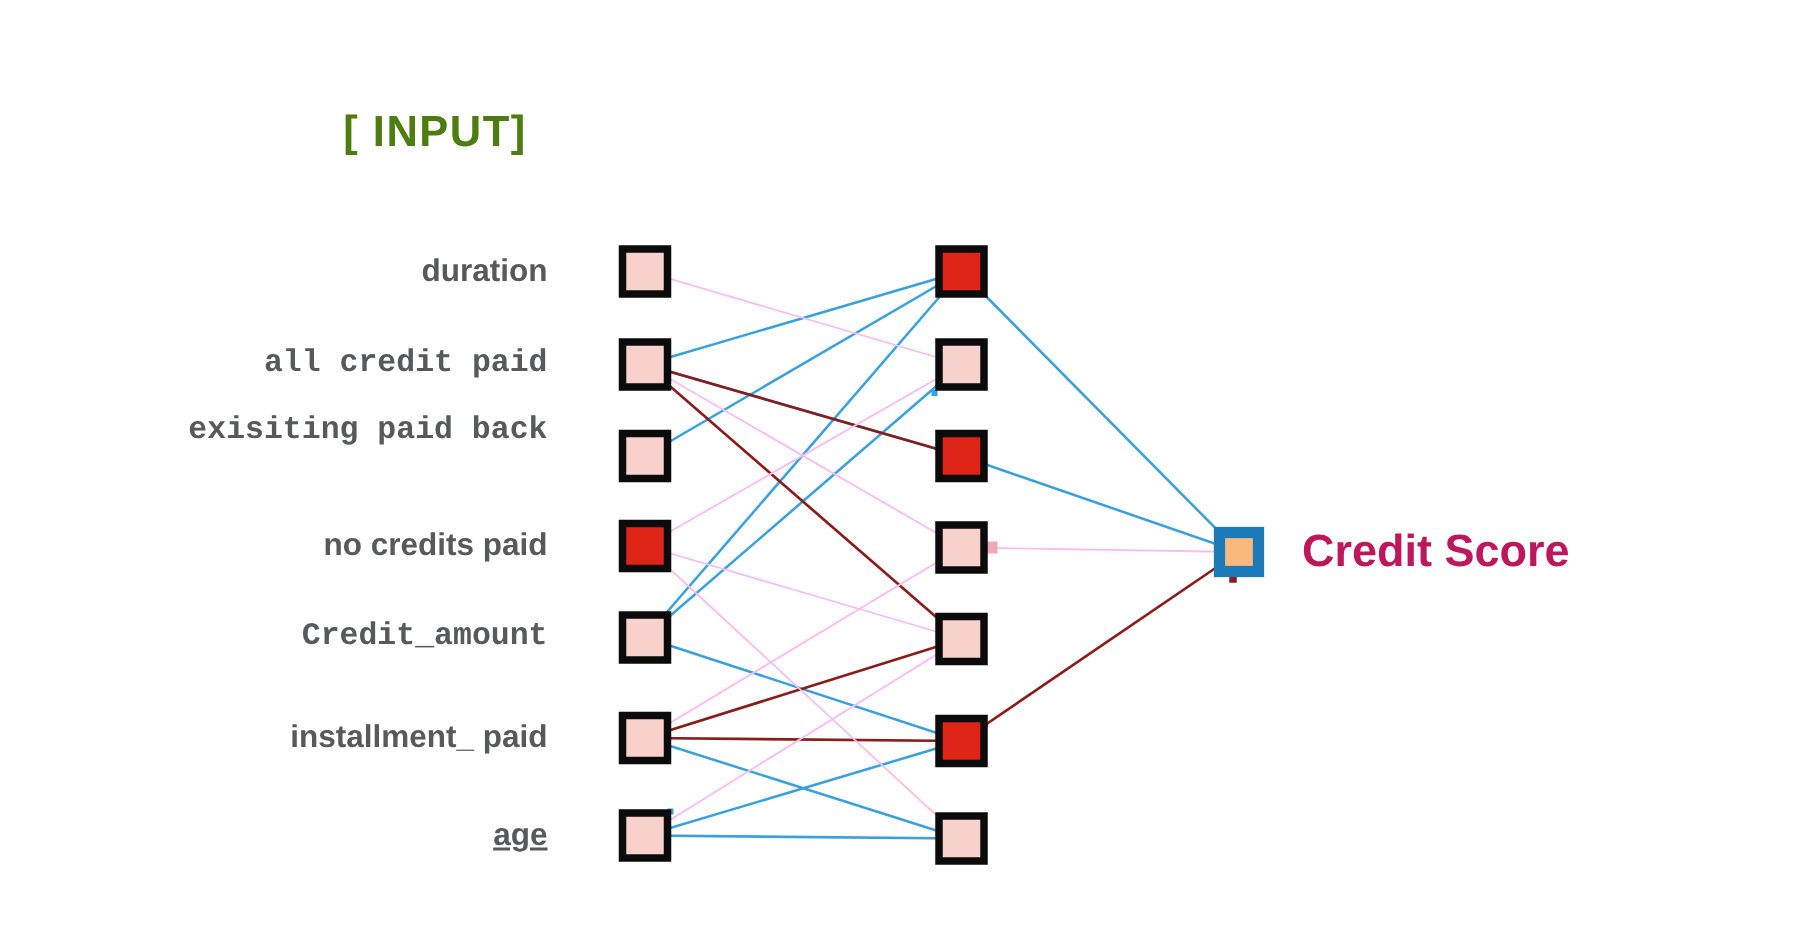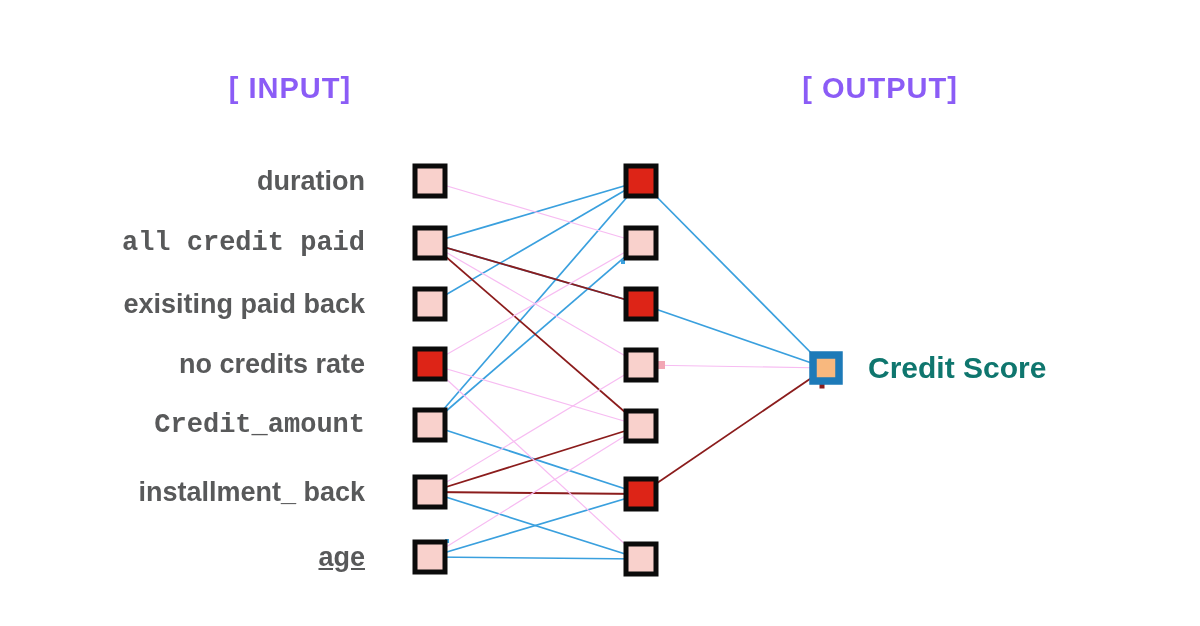--- a/index.html
+++ b/index.html
@@ -10,49 +10,48 @@
     overflow:hidden;
     font-family:"Liberation Sans", sans-serif;
   }
   .hdr{
     position:absolute;
     width:300px;
     text-align:center;
     font-size:29px;
     font-weight:bold;
     letter-spacing:1px;
-    color:#8b5cf6;
+    color:#4d7c0f;
   }
   .row-label{
     position:absolute;
     width:330px;
     text-align:right;
-    font-size:27px;
+    font-size:21px;
     font-weight:bold;
     color:#58595a;
     line-height:36px;
     height:36px;
     white-space:nowrap;
   }
   .out-label{
     position:absolute;
     font-size:30px;
     font-weight:bold;
-    color:#0f766e;
+    color:#be185d;
     line-height:36px;
     white-space:nowrap;
   }
   svg{position:absolute;left:0;top:0;}
 </style>
 </head>
 <body>
 
 <div id="stage">
   <div class="hdr" style="left:140px;top:72px">[ INPUT]</div>
-  <div class="hdr" style="left:730px;top:72px">[ OUTPUT]</div>
 
   <svg width="1200" height="626">
       <line x1="430" y1="243" x2="641" y2="181" stroke="#3aa0de" stroke-width="1.7"></line>
       <line x1="430" y1="304" x2="641" y2="181" stroke="#3aa0de" stroke-width="1.7"></line>
       <line x1="430" y1="425" x2="641" y2="181" stroke="#3aa0de" stroke-width="1.7"></line>
       <line x1="430" y1="425" x2="641" y2="243" stroke="#3aa0de" stroke-width="1.7"></line>
       <line x1="430" y1="243" x2="641" y2="304" stroke="#3aa0de" stroke-width="1.7"></line>
       <line x1="430" y1="425" x2="641" y2="494" stroke="#3aa0de" stroke-width="1.7"></line>
       <line x1="430" y1="557" x2="641" y2="494" stroke="#3aa0de" stroke-width="1.7"></line>
       <line x1="430" y1="492" x2="641" y2="559" stroke="#3aa0de" stroke-width="1.7"></line>
@@ -90,21 +89,21 @@
       <rect x="626" y="350" width="30" height="30" fill="#f9d1cc" stroke="#0b0b0b" stroke-width="5"></rect>
       <rect x="626" y="411" width="30" height="30" fill="#f9d1cc" stroke="#0b0b0b" stroke-width="5"></rect>
       <rect x="626" y="479" width="30" height="30" fill="#dd2417" stroke="#0b0b0b" stroke-width="5"></rect>
       <rect x="626" y="544" width="30" height="30" fill="#f9d1cc" stroke="#0b0b0b" stroke-width="5"></rect>
       <rect x="813" y="355" width="26" height="26" fill="#f8b87e" stroke="#1d7ab8" stroke-width="7.5"></rect>
     </svg>
 
   <div id="labels">
       <div class="row-label" style="left: 35px; top: 163px;">duration</div>
       <div class="row-label" style="left: 35px; top: 225px; font-family: Liberation Mono, monospace;">all credit paid</div>
-      <div class="row-label" style="left: 35px; top: 286px;">exisiting paid back</div>
-      <div class="row-label" style="left: 35px; top: 346px;">no credits rate</div>
+      <div class="row-label" style="left: 35px; top: 270px; font-family: Liberation Mono, monospace;">exisiting paid back</div>
+      <div class="row-label" style="left: 35px; top: 346px;">no credits paid</div>
       <div class="row-label" style="left: 35px; top: 407px; font-family: Liberation Mono, monospace;">Credit_amount</div>
-      <div class="row-label" style="left: 35px; top: 474px;">installment_ back</div>
+      <div class="row-label" style="left: 35px; top: 474px;">installment_ paid</div>
       <div class="row-label" style="left: 35px; top: 539px; text-decoration: underline;">age</div>
     </div>
 
   <div class="out-label" style="left:868px;top:350px">Credit Score</div>
 </div>
 
 </body></html>

